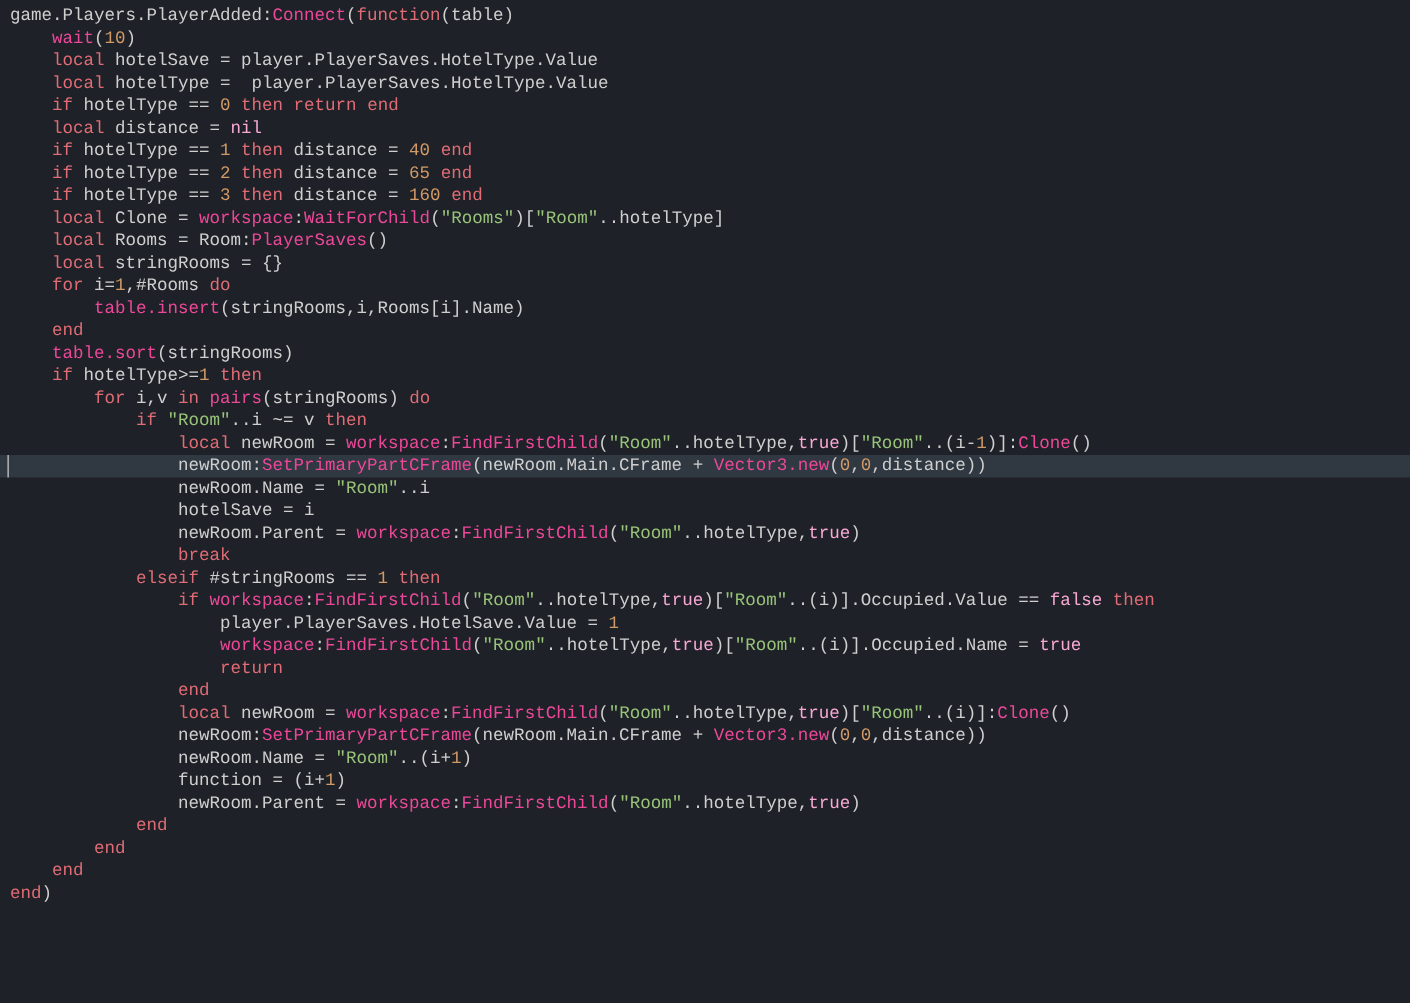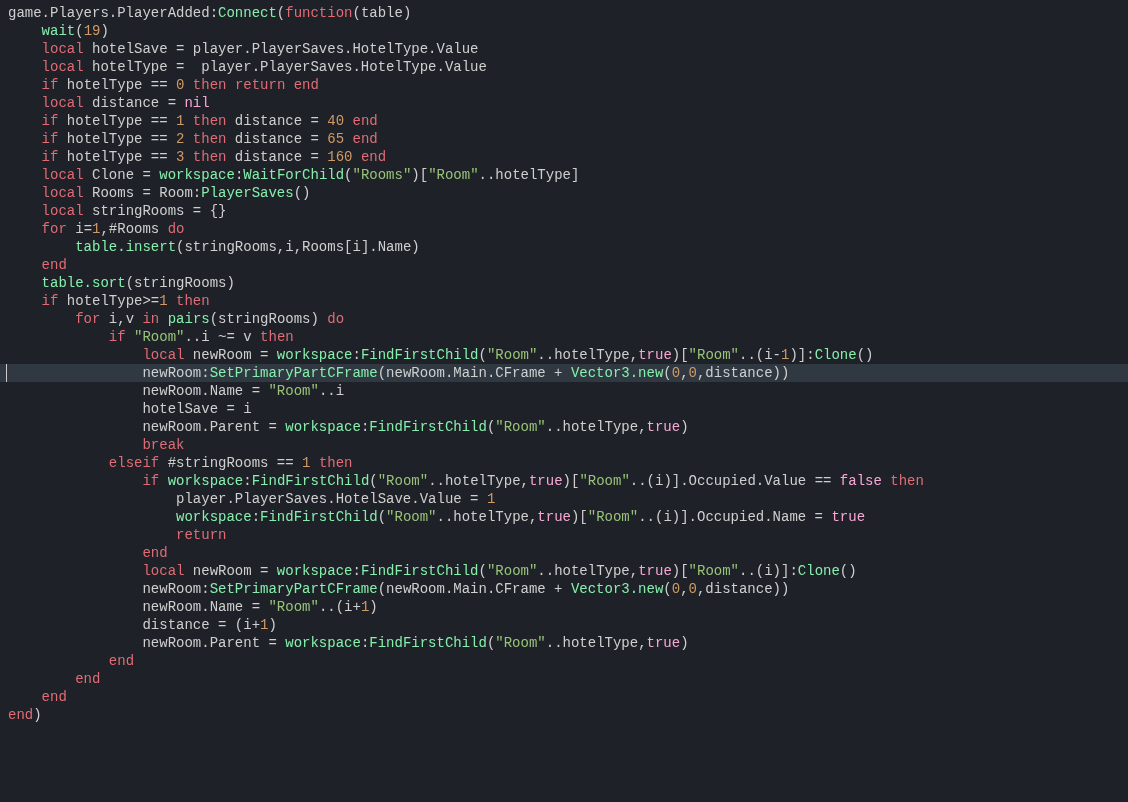--- a/index.html
+++ b/index.html
@@ -1,34 +1,34 @@
 <!DOCTYPE html>
 <html><head>
 <meta charset="utf-8">
 <style>
   html,body{margin:0;padding:0;background:#1e2127;width:1128px;height:802px;overflow:hidden}
   pre{margin:0;padding:4px 0 0 8px;font-family:Consolas,"Courier New",monospace;font-size:14px;line-height:18px;color:#cfcfcf;white-space:pre}
   .hl{position:absolute;left:0;top:454px;width:1128px;height:18px;background:#303842;z-index:0}
   .cursor{position:absolute;left:6px;top:454px;width:1px;height:18px;background:#ccc;z-index:2}
   pre{position:relative;z-index:1}
   .kw{color:#e06c75}
-  .fn{color:#86efac}
+  .fn{color:#ec4899}
   .num{color:#d19a66}
   .str{color:#98c379}
   .bool{color:#f9a8d4}
   .id{color:#cfcfcf}
   .br{color:#cfcfcf}
 </style>
 </head>
 <body>
 
 <div class="hl" style="top: 364px;"></div>
 <div class="cursor" style="top: 364px;"></div>
 <pre id="code"><span class="id">game</span><span class="id">.Players.PlayerAdded:</span><span class="fn">Connect</span><span class="br">(</span><span class="kw">function</span><span class="br">(table)</span>
-    <span class="fn">wait</span><span class="br">(</span><span class="num">19</span><span class="br">)</span>
+    <span class="fn">wait</span><span class="br">(</span><span class="num">10</span><span class="br">)</span>
     <span class="kw">local</span><span class="id"> hotelSave = player.PlayerSaves.HotelType.Value</span>
     <span class="kw">local</span><span class="id"> hotelType =  player.PlayerSaves.HotelType.Value</span>
     <span class="kw">if</span><span class="id"> hotelType == </span><span class="num">0</span><span class="id"> </span><span class="kw">then</span><span class="id"> </span><span class="kw">return</span><span class="id"> </span><span class="kw">end</span>
     <span class="kw">local</span><span class="id"> distance = </span><span class="bool">nil</span>
     <span class="kw">if</span><span class="id"> hotelType == </span><span class="num">1</span><span class="id"> </span><span class="kw">then</span><span class="id"> distance = </span><span class="num">40</span><span class="id"> </span><span class="kw">end</span>
     <span class="kw">if</span><span class="id"> hotelType == </span><span class="num">2</span><span class="id"> </span><span class="kw">then</span><span class="id"> distance = </span><span class="num">65</span><span class="id"> </span><span class="kw">end</span>
     <span class="kw">if</span><span class="id"> hotelType == </span><span class="num">3</span><span class="id"> </span><span class="kw">then</span><span class="id"> distance = </span><span class="num">160</span><span class="id"> </span><span class="kw">end</span>
     <span class="kw">local</span><span class="id"> Clone = </span><span class="fn">workspace</span><span class="id">:</span><span class="fn">WaitForChild</span><span class="br">(</span><span class="str">"Rooms"</span><span class="br">)[</span><span class="str">"Room"</span><span class="id">..hotelType]</span>
     <span class="kw">local</span><span class="id"> Rooms = Room:</span><span class="fn">PlayerSaves</span><span class="br">()</span>
     <span class="kw">local</span><span class="id"> stringRooms = {}</span>
@@ -47,18 +47,18 @@
                 <span class="kw">break</span>
             <span class="kw">elseif</span><span class="id"> #stringRooms == </span><span class="num">1</span><span class="id"> </span><span class="kw">then</span>
                 <span class="kw">if</span><span class="id"> </span><span class="fn">workspace</span><span class="id">:</span><span class="fn">FindFirstChild</span><span class="br">(</span><span class="str">"Room"</span><span class="id">..hotelType,</span><span class="bool">true</span><span class="br">)[</span><span class="str">"Room"</span><span class="id">..(i)].Occupied.Value == </span><span class="bool">false</span><span class="id"> </span><span class="kw">then</span>
                     <span class="id">player.PlayerSaves.HotelSave.Value = </span><span class="num">1</span>
                     <span class="fn">workspace</span><span class="id">:</span><span class="fn">FindFirstChild</span><span class="br">(</span><span class="str">"Room"</span><span class="id">..hotelType,</span><span class="bool">true</span><span class="br">)[</span><span class="str">"Room"</span><span class="id">..(i)].Occupied.Name = </span><span class="bool">true</span>
                     <span class="kw">return</span>
                 <span class="kw">end</span>
                 <span class="kw">local</span><span class="id"> newRoom = </span><span class="fn">workspace</span><span class="id">:</span><span class="fn">FindFirstChild</span><span class="br">(</span><span class="str">"Room"</span><span class="id">..hotelType,</span><span class="bool">true</span><span class="br">)[</span><span class="str">"Room"</span><span class="id">..(i)]:</span><span class="fn">Clone</span><span class="br">()</span>
                 <span class="id">newRoom:</span><span class="fn">SetPrimaryPartCFrame</span><span class="id">(newRoom.Main.CFrame + </span><span class="fn">Vector3.new</span><span class="br">(</span><span class="num">0</span><span class="id">,</span><span class="num">0</span><span class="id">,distance))</span>
                 <span class="id">newRoom.Name = </span><span class="str">"Room"</span><span class="id">..(i+</span><span class="num">1</span><span class="id">)</span>
-                <span class="id">distance = (i+</span><span class="num">1</span><span class="id">)</span>
+                <span class="id">function = (i+</span><span class="num">1</span><span class="id">)</span>
                 <span class="id">newRoom.Parent = </span><span class="fn">workspace</span><span class="id">:</span><span class="fn">FindFirstChild</span><span class="br">(</span><span class="str">"Room"</span><span class="id">..hotelType,</span><span class="bool">true</span><span class="br">)</span>
             <span class="kw">end</span>
         <span class="kw">end</span>
     <span class="kw">end</span>
 <span class="kw">end</span><span class="br">)</span></pre>
 
 </body></html>

